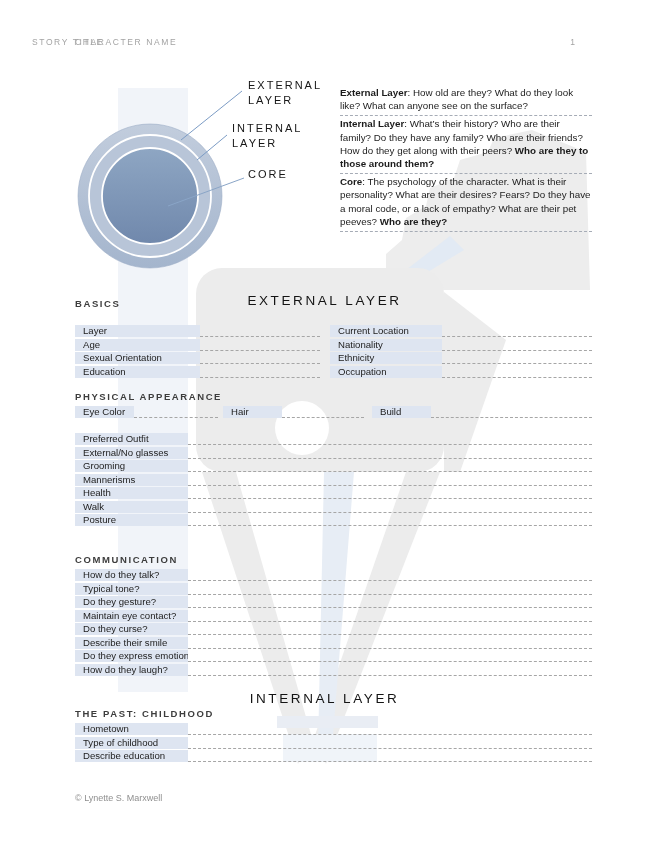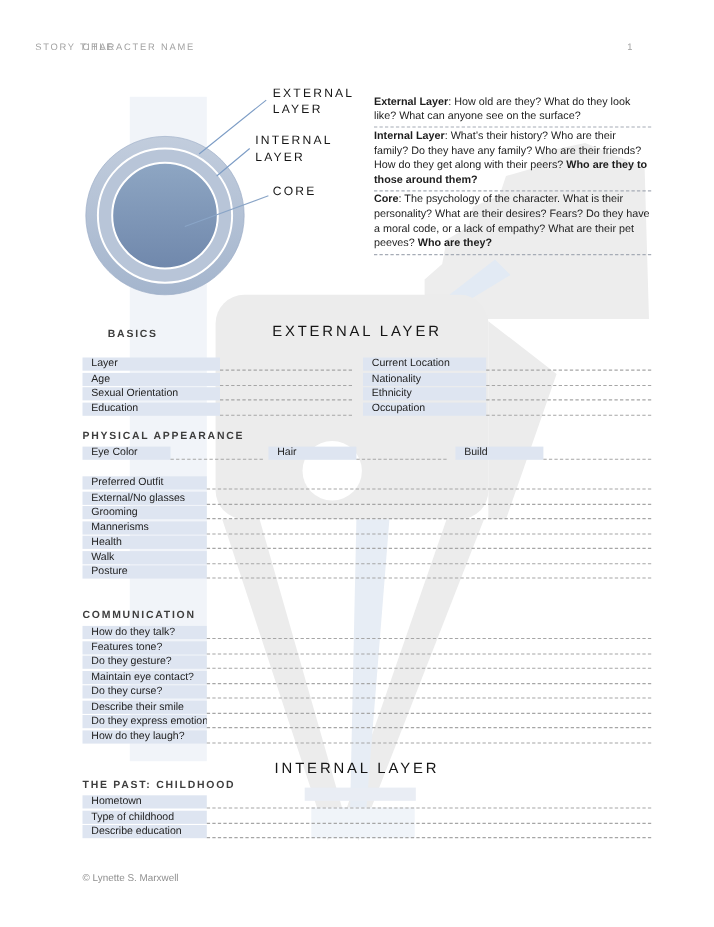--- a/index.html
+++ b/index.html
@@ -29,33 +29,33 @@
   .lblock { font-size:9.8px; line-height:13.2px; color:#1c1c1c;
             border-bottom:1px dashed #a6acb6; padding:1px 0 3px 0; }
   .lblock b { font-weight:bold; }
   
   .title { position:absolute; left:0; width:100%; text-align:center;
            font-size:13.5px; letter-spacing:2.6px; color:#141414; z-index:2; }
   .t-ext { top:293px; } .t-int { top:691px; }
   
   .shead { position:absolute; left:75px; font-size:9.5px; letter-spacing:1.6px;
            font-weight:600; color:#3d3d3d; z-index:2; }
-  .sh-basics { top:298px;margin-left:23px; } .sh-pa { top:391px; } .sh-comm { top:554px; } .sh-child { top:708px; }
+  .sh-basics { top:298px; } .sh-pa { top:391px; } .sh-comm { top:554px; } .sh-child { top:708px; }
   
   .tbl { position:absolute; left:75px; width:517px; z-index:2; }
   .tb-basics { top:325px; } .tb-pa-inline { top:406px; } .tb-pa { top:433px; }
   .tb-comm { top:569px; } .tb-child { top:723px; }
   .row { display:flex; height:13.5px; align-items:flex-start; }
   .lc { background:#dee5f1; height:12.4px; font-size:9.6px; line-height:12.4px;
         color:#222222; padding-left:8px; overflow:hidden; white-space:nowrap; }
   .bl { height:12.4px; border-bottom:1px dashed #a6a6a6; }
   .w-basicL { width:125px; } .b-basicL { width:120px; }
   .gap10 { width:10px; height:1px; }
   .w-basicR { width:112px; } .b-basicR { flex:1; }
-  .w-pa { width:80px; }
+  .w-pa { width:59px; }
   .b-pa1 { width:84px; margin-right:5px; } .b-pa2 { width:82px; margin-right:8px; } .b-pa3 { flex:1; }
   .w-list { width:113px; } .b-list { flex:1; }
 </style>
 </head>
 <body>
 
 <div class="page">
 
   <svg class="wm" width="649" height="843" viewBox="0 0 649 843" aria-hidden="true">
     <rect x="118" y="88" width="70" height="604" fill="#f1f4f9"></rect>
@@ -183,21 +183,21 @@
       </div>
   </div>
 
   <div class="shead sh-comm">COMMUNICATION</div>
   <div class="tbl tb-comm">
     <div class="row">
         <div class="lc w-list">How do they talk?</div>
         <div class="bl b-list"></div>
       </div>
     <div class="row">
-        <div class="lc w-list">Features tone?</div>
+        <div class="lc w-list">Typical tone?</div>
         <div class="bl b-list"></div>
       </div>
     <div class="row">
         <div class="lc w-list">Do they gesture?</div>
         <div class="bl b-list"></div>
       </div>
     <div class="row">
         <div class="lc w-list">Maintain eye contact?</div>
         <div class="bl b-list"></div>
       </div>

